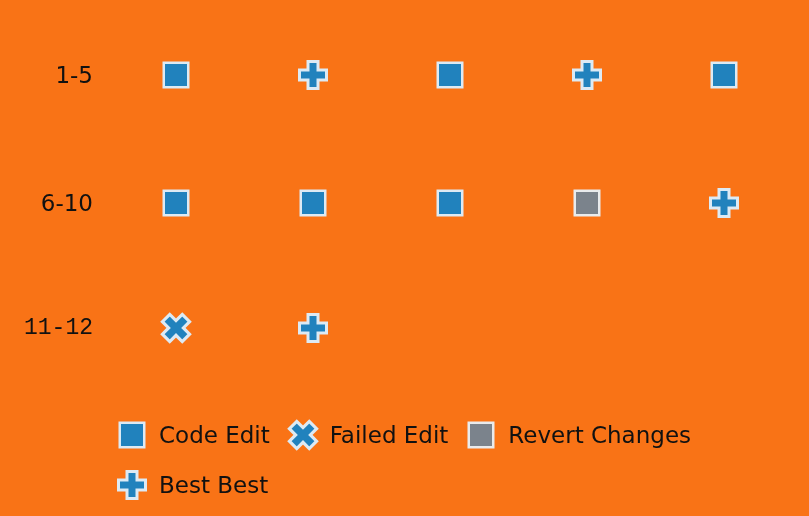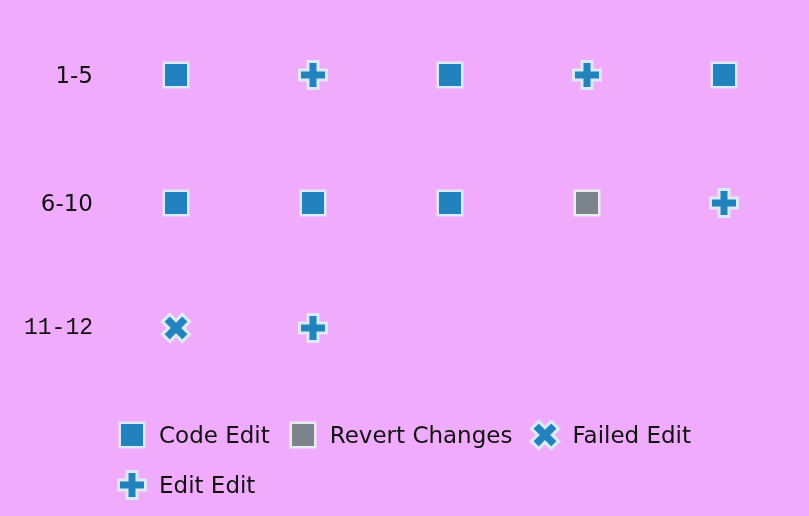--- a/index.html
+++ b/index.html
@@ -5,21 +5,21 @@
   html, body {
     margin: 0;
     padding: 0;
     background: #ffffff;
     font-family: "DejaVu Sans", "Liberation Sans", sans-serif;
   }
   #canvas {
     position: relative;
     width: 809px;
     height: 516px;
-    background: #f0abfc;
+    background: #f97316;
     overflow: hidden;
   }
   .row-label {
     position: absolute;
     left: 0;
     width: 93px;
     text-align: right;
     font-size: 23px;
     color: #111111;
     line-height: 34px;
@@ -146,37 +146,37 @@
         <span class="glyph">
           <svg width="30" height="30" viewBox="0 0 30 30">
             <rect x="1.5" y="1.5" width="27" height="27" fill="#ddeaf4"></rect>
             <rect x="4" y="4" width="22" height="22" fill="#2182bd"></rect>
           </svg>
         </span>
         <span class="lbl">Code Edit</span>
       </div>
       <div class="legend-item">
         <span class="glyph">
+          <svg width="34" height="34" viewBox="-2 -2 34 34">
+            <path d="M10 1.5 H20 V10 H28.5 V20 H20 V28.5 H10 V20 H1.5 V10 H10 Z" fill="#2182bd" stroke="#ddeaf4" stroke-width="3" transform="rotate(45 15 15) scale(1.04) translate(-0.6 -0.6)"></path>
+          </svg>
+        </span>
+        <span class="lbl">Failed Edit</span>
+      </div>
+      <div class="legend-item">
+        <span class="glyph">
           <svg width="30" height="30" viewBox="0 0 30 30">
             <rect x="1.5" y="1.5" width="27" height="27" fill="#e9ebed"></rect>
             <rect x="4" y="4" width="22" height="22" fill="#7b838c"></rect>
           </svg>
         </span>
         <span class="lbl">Revert Changes</span>
       </div>
       <div class="legend-item">
         <span class="glyph">
           <svg width="34" height="34" viewBox="-2 -2 34 34">
-            <path d="M10 1.5 H20 V10 H28.5 V20 H20 V28.5 H10 V20 H1.5 V10 H10 Z" fill="#2182bd" stroke="#ddeaf4" stroke-width="3" transform="rotate(45 15 15) scale(1.04) translate(-0.6 -0.6)"></path>
-          </svg>
-        </span>
-        <span class="lbl">Failed Edit</span>
-      </div>
-      <div class="legend-item">
-        <span class="glyph">
-          <svg width="34" height="34" viewBox="-2 -2 34 34">
             <path d="M10 1.5 H20 V10 H28.5 V20 H20 V28.5 H10 V20 H1.5 V10 H10 Z" fill="#2182bd" stroke="#ddeaf4" stroke-width="3"></path>
           </svg>
         </span>
-        <span class="lbl">Edit Edit</span>
+        <span class="lbl">Best Best</span>
       </div>
     </div>
 </div>
 
 </body></html>

